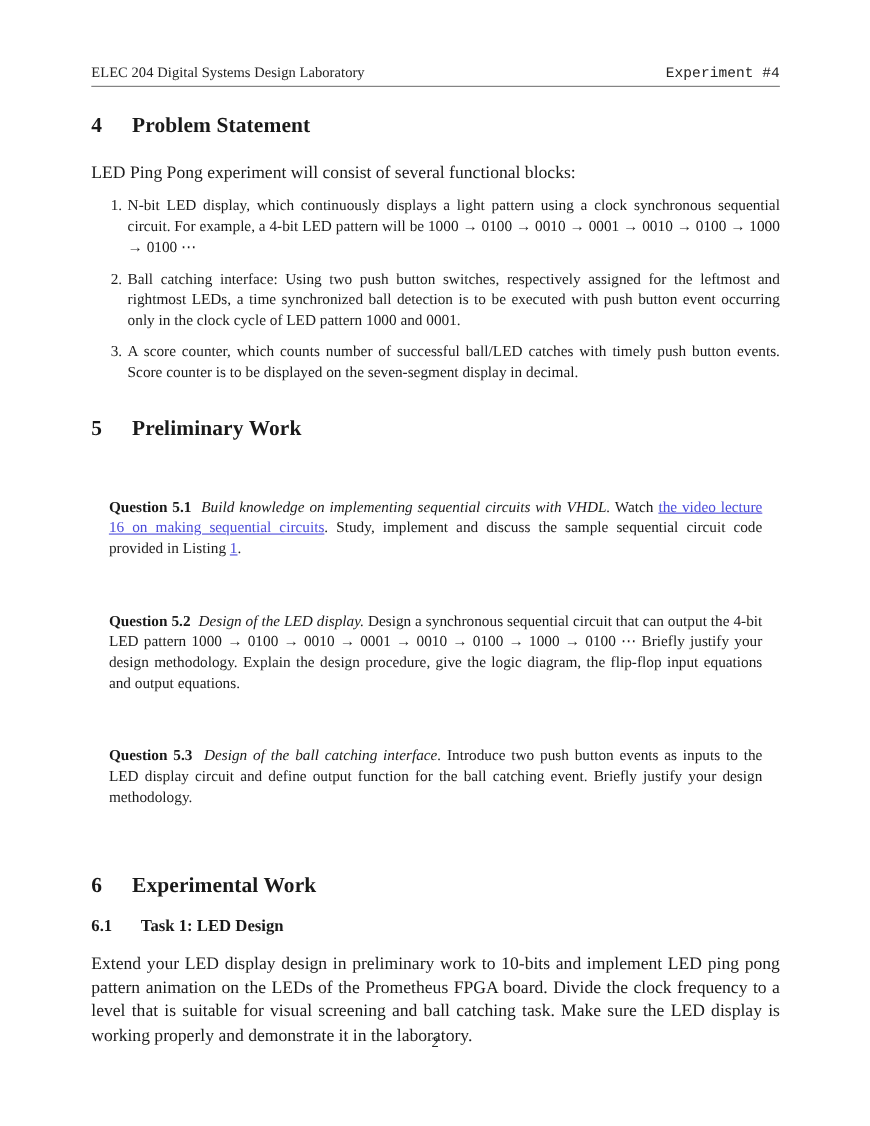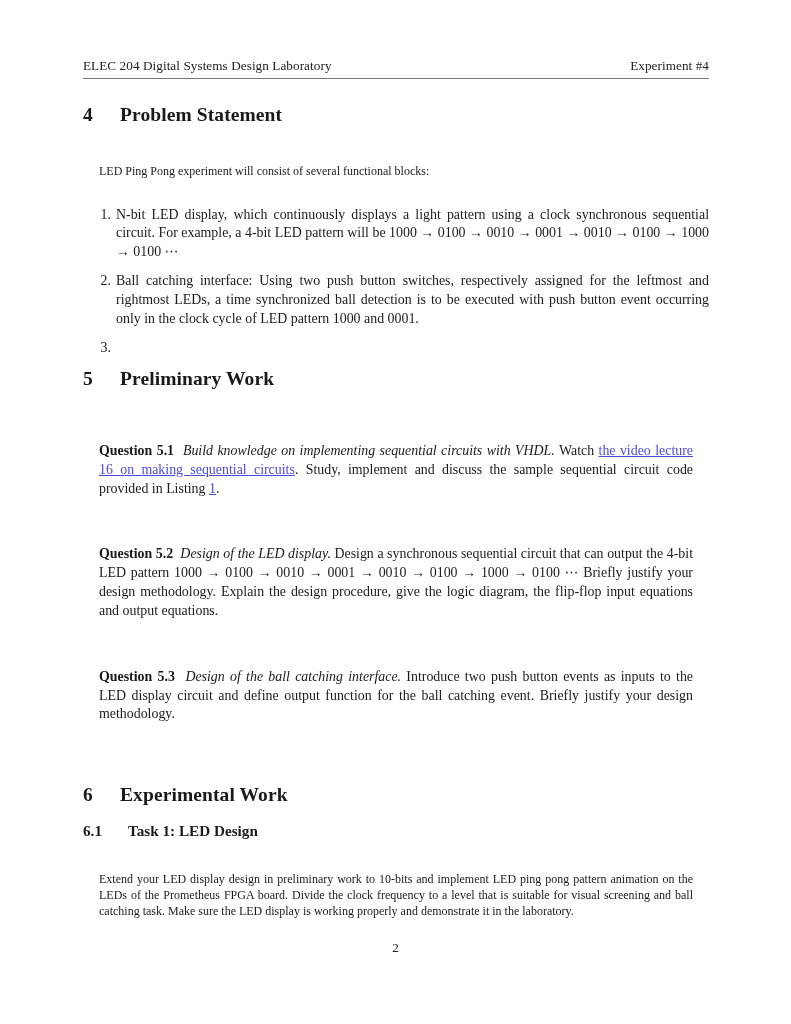--- a/index.html
+++ b/index.html
@@ -33,21 +33,21 @@
     width: 626px;
     display: flex;
     justify-content: space-between;
     align-items: center;
     font-size: 13.2px;
     letter-spacing: 0.005em;
     color: #222;
     padding-bottom: 4px;
     border-bottom: 1.1px solid #777;
   }
-  .runhead .rh-right { white-space: nowrap; }
+  .runhead .rh-right { white-space: nowrap; font-family: Liberation Mono, monospace; }
 
   
   .col {
     position: absolute;
     left: 83px;
     top: 103px;
     width: 626px;
   }
 
   h1.section {
@@ -68,23 +68,23 @@
     margin: 0;
     padding: 0;
     line-height: 1.2;
     display: flex;
     align-items: center;
   }
   h2.subsection .num { width: 45px; flex: none; }
   h2.subsection .ttl { flex: 1; }
 
   p.para {
-    font-size: 12px;
+    font-size: 16px;
     line-height: 1.355;
-    margin: 16px;
+    margin: 0;
     text-align: justify;
     text-justify: inter-word;
     hyphens: none;
   }
 
   
   ol.numlist {
     margin: 0;
     padding: 0;
     list-style: none;
@@ -162,20 +162,21 @@
         <span>N-bit LED display, which continuously displays a light pattern using a clock synchronous sequential circuit. For example, a 4-bit LED pattern will be 1000 → 0100 → 0010 → 0001 → 0010 → 0100 → 1000 → 0100 ⋯</span>
       </li>
       <div class="spacer-s"></div>
       <li>
         <span class="marker">2.</span>
         <span>Ball catching interface: Using two push button switches, respectively assigned for the leftmost and rightmost LEDs, a time synchronized ball detection is to be executed with push button event occurring only in the clock cycle of LED pattern 1000 and 0001.</span>
       </li>
       <div class="spacer-s"></div>
       <li>
         <span class="marker">3.</span>
+        <span>A score counter, which counts number of successful ball/LED catches with timely push button events. Score counter is to be displayed on the seven-segment display in decimal.</span>
       </li>
     </ol>
 
     <div class="spacer-xl"></div>
 
     <h1 class="section">
       <span class="num">5</span>
       <span class="ttl">Preliminary Work</span>
     </h1>
 

